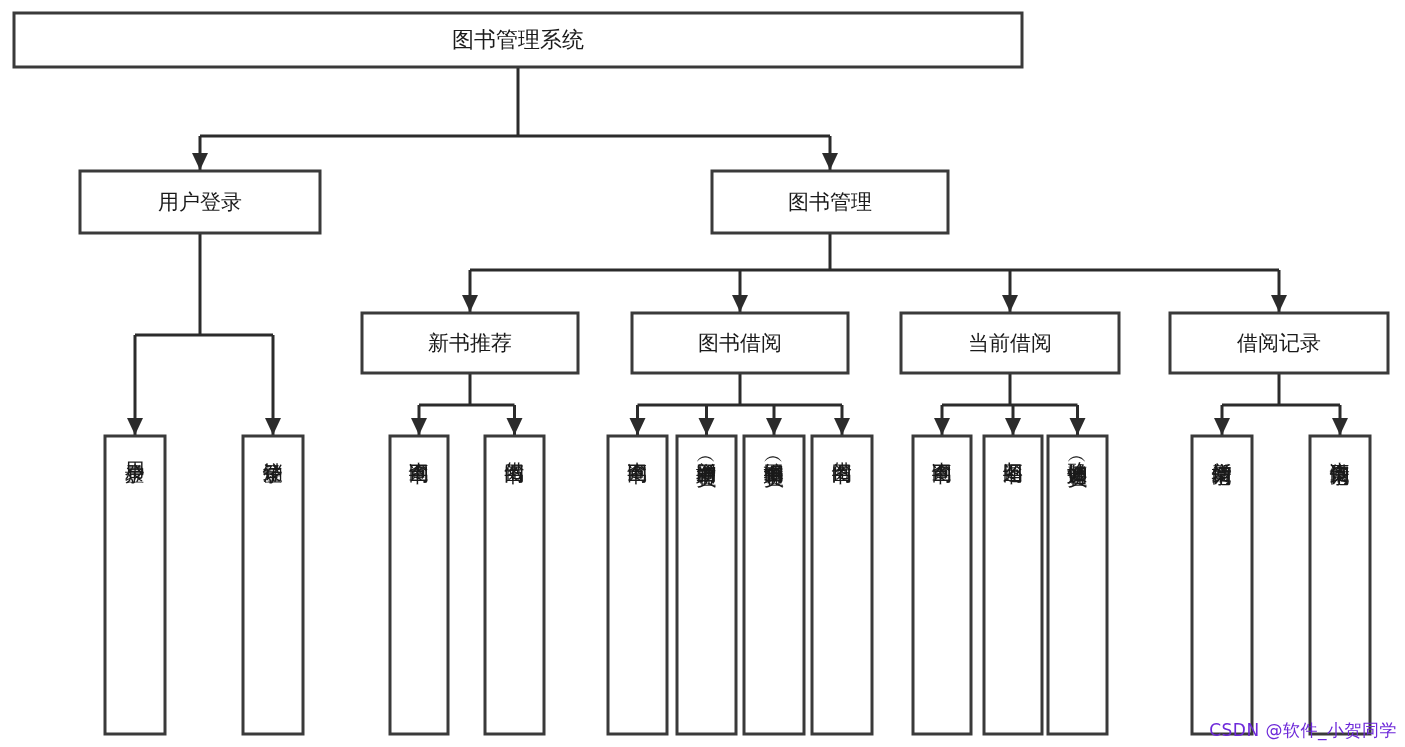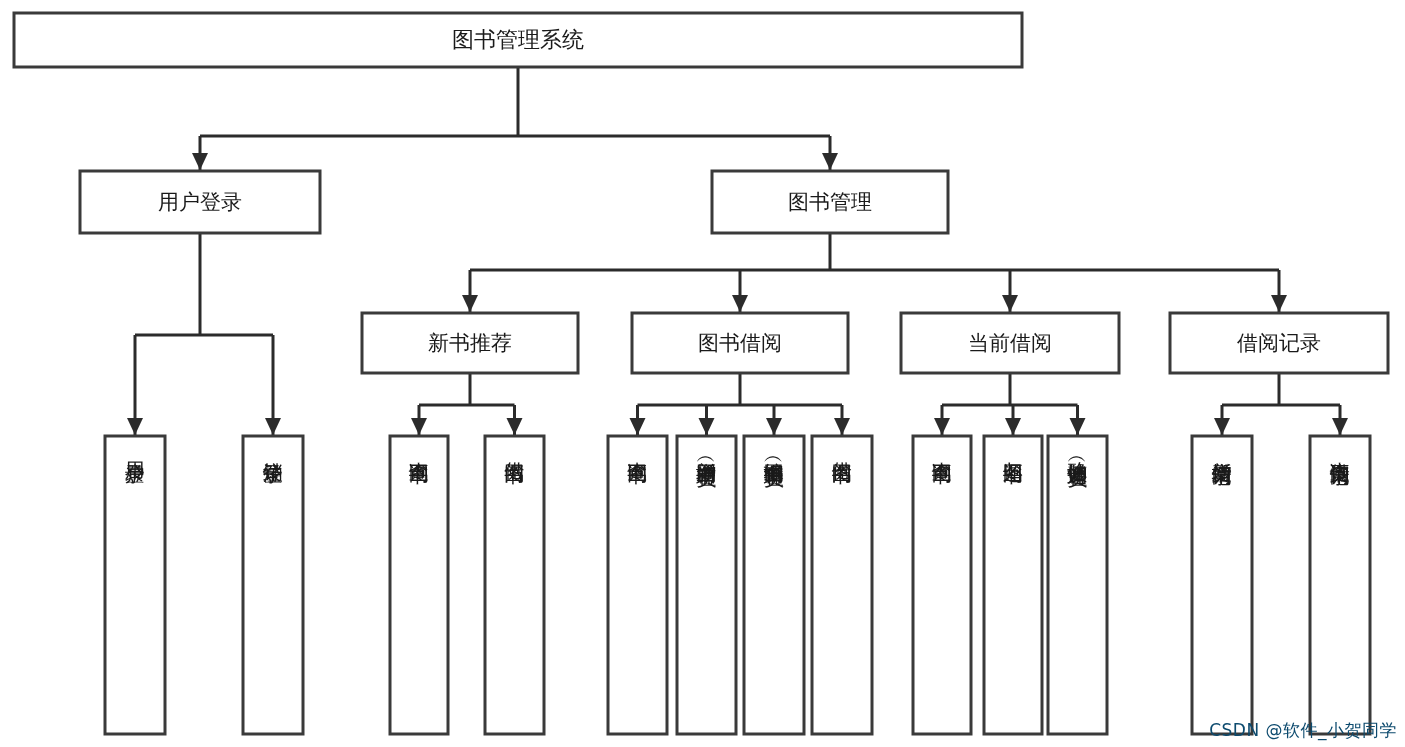--- a/index.html
+++ b/index.html
@@ -66,21 +66,21 @@
     letter-spacing: 1px;
     color: #1a1a1a;
     white-space: nowrap;
     font-family: "DejaVu Sans", "Liberation Sans", sans-serif;
   }
   .watermark {
     position: absolute;
     right: 8px;
     bottom: 5px;
     font-size: 17px;
-    color: #0c4a6e;
+    color: #6d28d9;
     letter-spacing: 0.5px;
     font-family: "DejaVu Sans", "Liberation Sans", sans-serif;
     white-space: nowrap;
   }
 </style>
 </head>
 <body>
 
 <div id="diagram-root">
 

